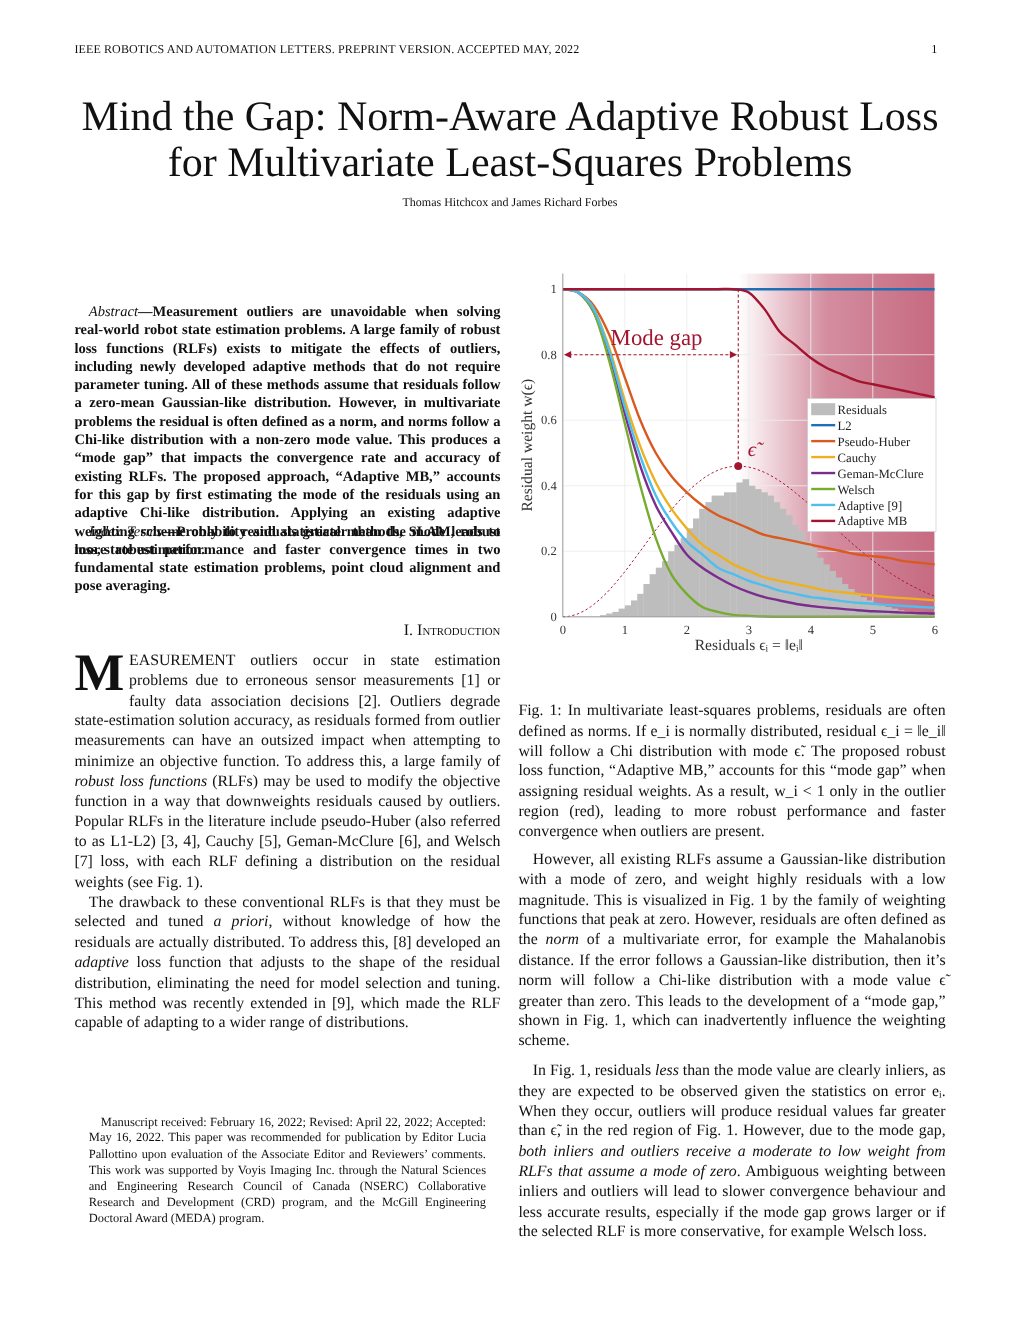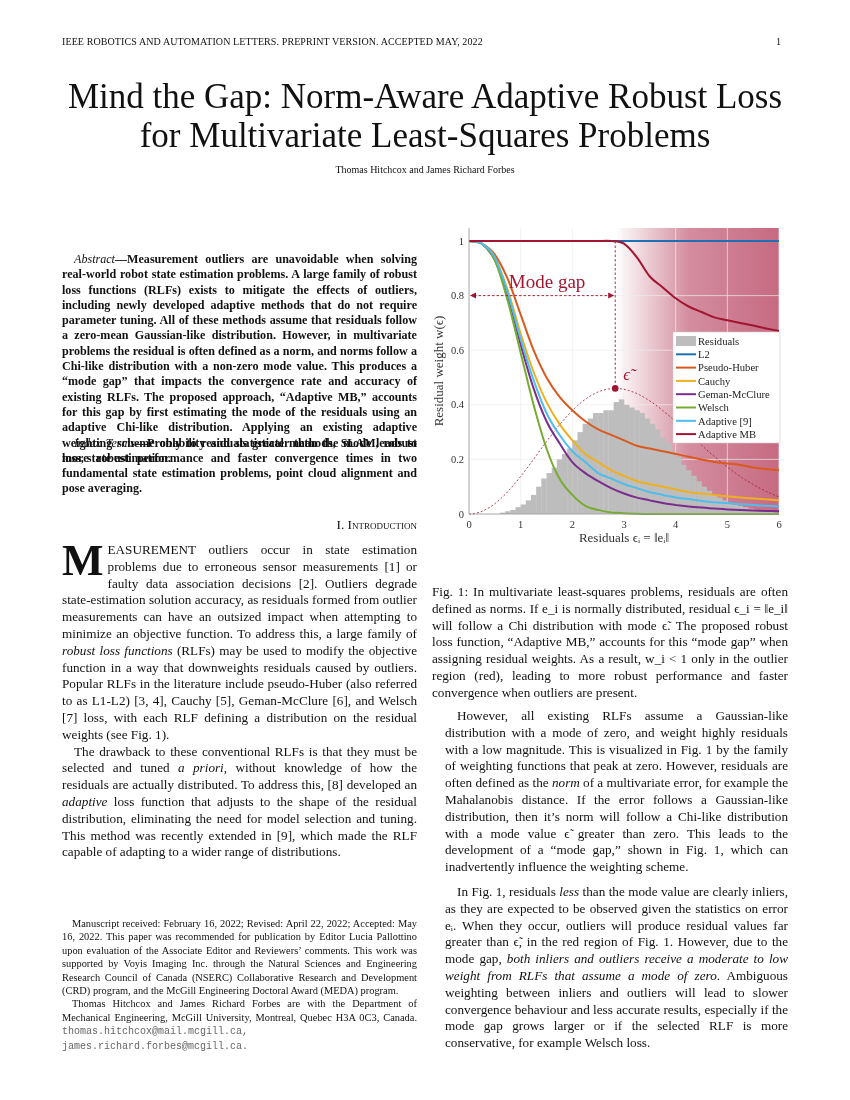--- a/index.html
+++ b/index.html
@@ -14,25 +14,25 @@
   .right{left:432px;width:356px;}
   .abstract{top:252px;font-weight:bold;font-size:12.1px;line-height:15.3px;text-indent:12px;}
   .abstract i,.index i{font-weight:normal;font-style:italic;}
   .index{top:436px;font-weight:bold;font-size:12.1px;line-height:15.3px;text-indent:12px;}
   .sec{top:517px;left:62px;width:355px;text-align:right;font-size:13.3px;font-variant:small-caps;}
   .intro{top:542px;}
   .intro p{margin:0;}
   .intro p+p{text-indent:12px;}
   .dropcap{float:left;font-size:44px;line-height:34px;font-weight:bold;margin:2px 4px 0 0;}
   .footnote{top:917px;font-size:10.4px;line-height:13.4px;}
-  .footnote p{margin:0;text-indent:10px;}
+  .footnote p{margin:12px;text-indent:10px;}
   .mono{font-family:"Liberation Mono","DejaVu Sans Mono",monospace;color:#666;font-size:10px;}
   .caption{top:584px;}
   .body2{top:708px;}
-  .body2 p{margin:0 0 8px 13px;text-indent:12px;}
+  .body2 p{margin:0 0 8px 0;text-indent:12px;}
   svg text{font-family:"Liberation Serif","DejaVu Serif",serif;}
 </style>
 </head>
 <body>
 
 <div class="abs running-head">IEEE ROBOTICS AND AUTOMATION LETTERS. PREPRINT VERSION. ACCEPTED MAY, 2022</div>
 <div class="abs page-num">1</div>
 
 <div class="abs title">
   <div>Mind the Gap: Norm-Aware Adaptive Robust Loss</div>
@@ -46,21 +46,20 @@
 
 <div class="abs sec"><span>I.</span> <span>Introduction</span></div>
 
 <div class="abs col left intro">
   <p><span class="dropcap">M</span><span>EASUREMENT outliers occur in state estimation problems due to erroneous sensor measurements [1] or faulty data association decisions [2]. Outliers degrade state-estimation solution accuracy, as residuals formed from outlier measurements can have an outsized impact when attempting to minimize an objective function. To address this, a large family of </span><i>robust loss functions</i><span> (RLFs) may be used to modify the objective function in a way that downweights residuals caused by outliers. Popular RLFs in the literature include pseudo-Huber (also referred to as L1-L2) [3, 4], Cauchy [5], Geman-McClure [6], and Welsch [7] loss, with each RLF defining a distribution on the residual weights (see Fig. 1).</span></p>
   <p><span>The drawback to these conventional RLFs is that they must be selected and tuned </span><i>a priori</i><span>, without knowledge of how the residuals are actually distributed. To address this, [8] developed an </span><i>adaptive</i><span> loss function that adjusts to the shape of the residual distribution, eliminating the need for model selection and tuning. This method was recently extended in [9], which made the RLF capable of adapting to a wider range of distributions.</span></p>
 </div>
 
 <div class="abs col left footnote">
   <p>Manuscript received: February 16, 2022; Revised: April 22, 2022; Accepted: May 16, 2022. This paper was recommended for publication by Editor Lucia Pallottino upon evaluation of the Associate Editor and Reviewers’ comments. This work was supported by Voyis Imaging Inc. through the Natural Sciences and Engineering Research Council of Canada (NSERC) Collaborative Research and Development (CRD) program, and the McGill Engineering Doctoral Award (MEDA) program.</p>
-  <p><span>Thomas Hitchcox and James Richard Forbes are with the Department of Mechanical Engineering, McGill University, Montreal, Quebec H3A 0C3, Canada. </span><span class="mono">thomas.hitchcox@mail.mcgill.ca,</span> <span class="mono">james.richard.forbes@mcgill.ca.</span></p>
 </div>
 
 <svg class="abs" style="left:425px;top:225px" width="370" height="330" viewBox="425 225 370 330">
   <defs>
     <linearGradient id="outGrad" x1="0" x2="1" y1="0" y2="0">
       <stop offset="0" stop-color="#b03050" stop-opacity="0"></stop>
       <stop offset="0.45" stop-color="#b03050" stop-opacity="0.55"></stop>
       <stop offset="1" stop-color="#b03050" stop-opacity="0.72"></stop>
     </linearGradient>
     <clipPath id="plotClip">

